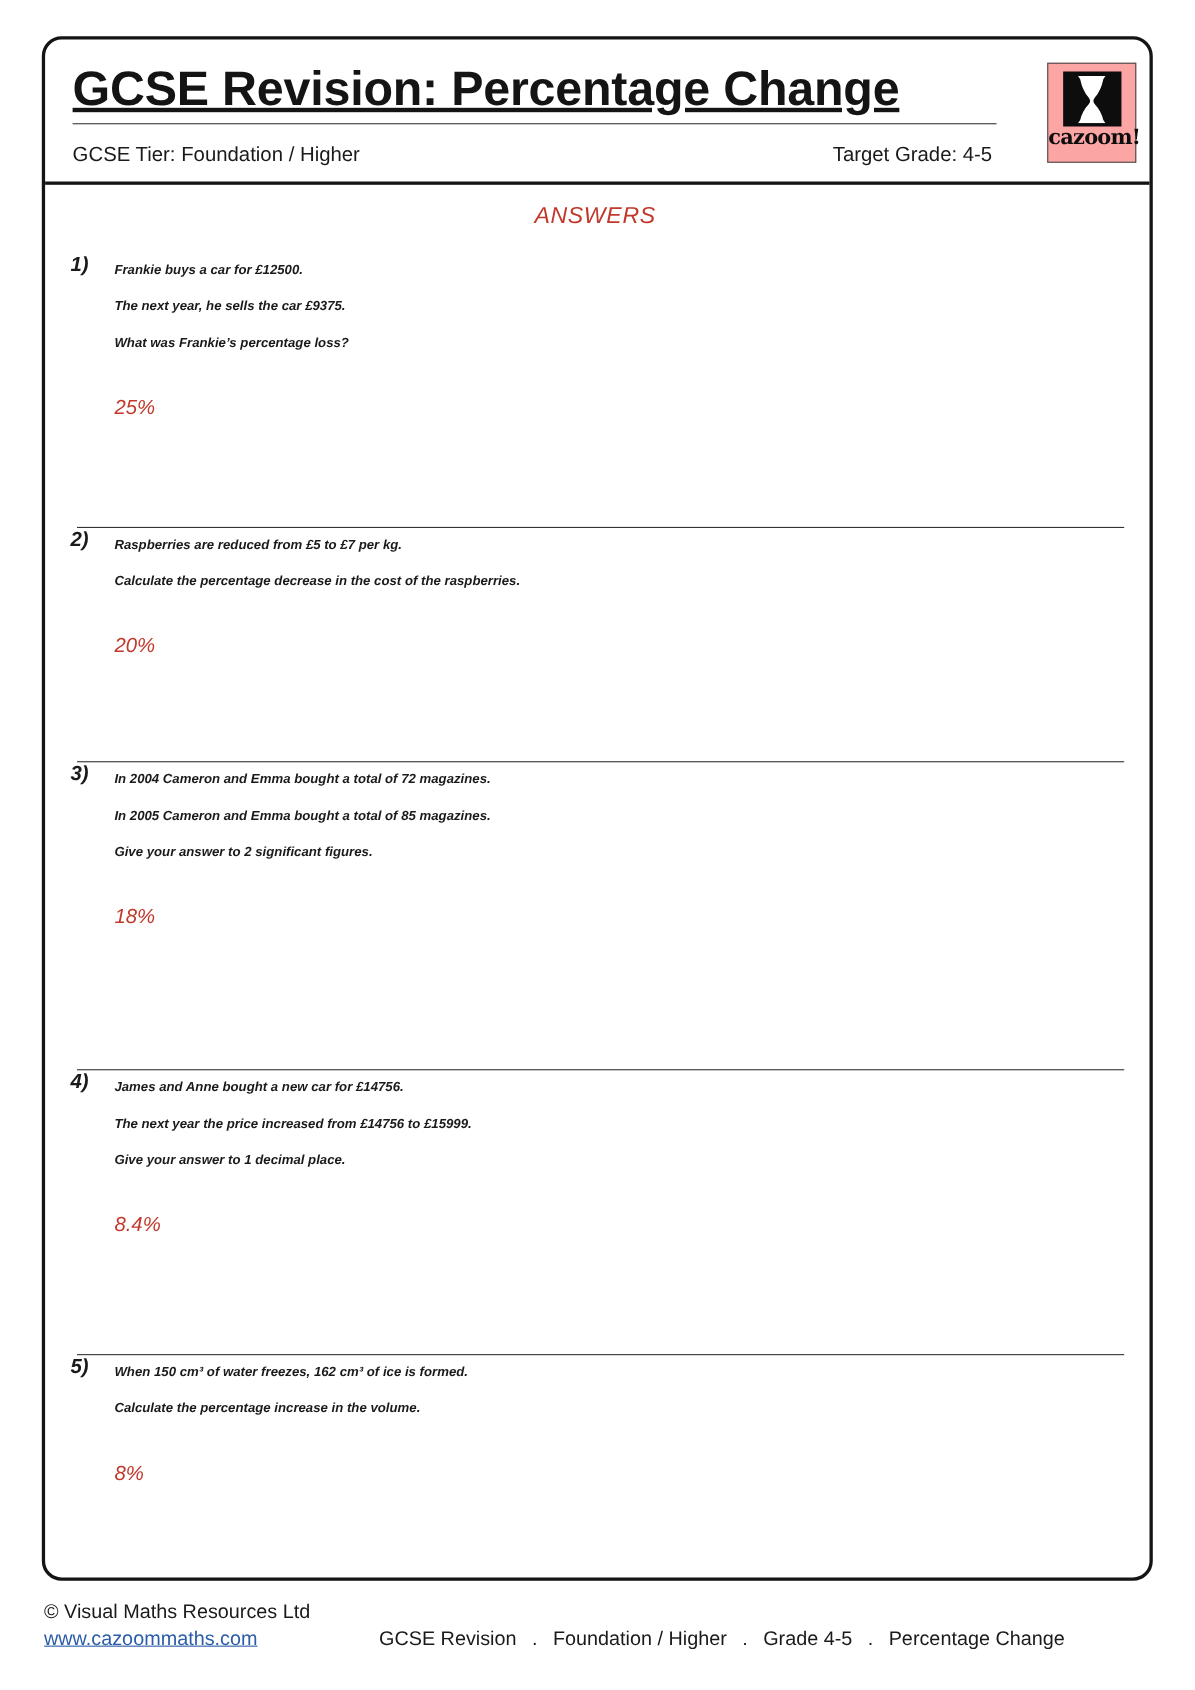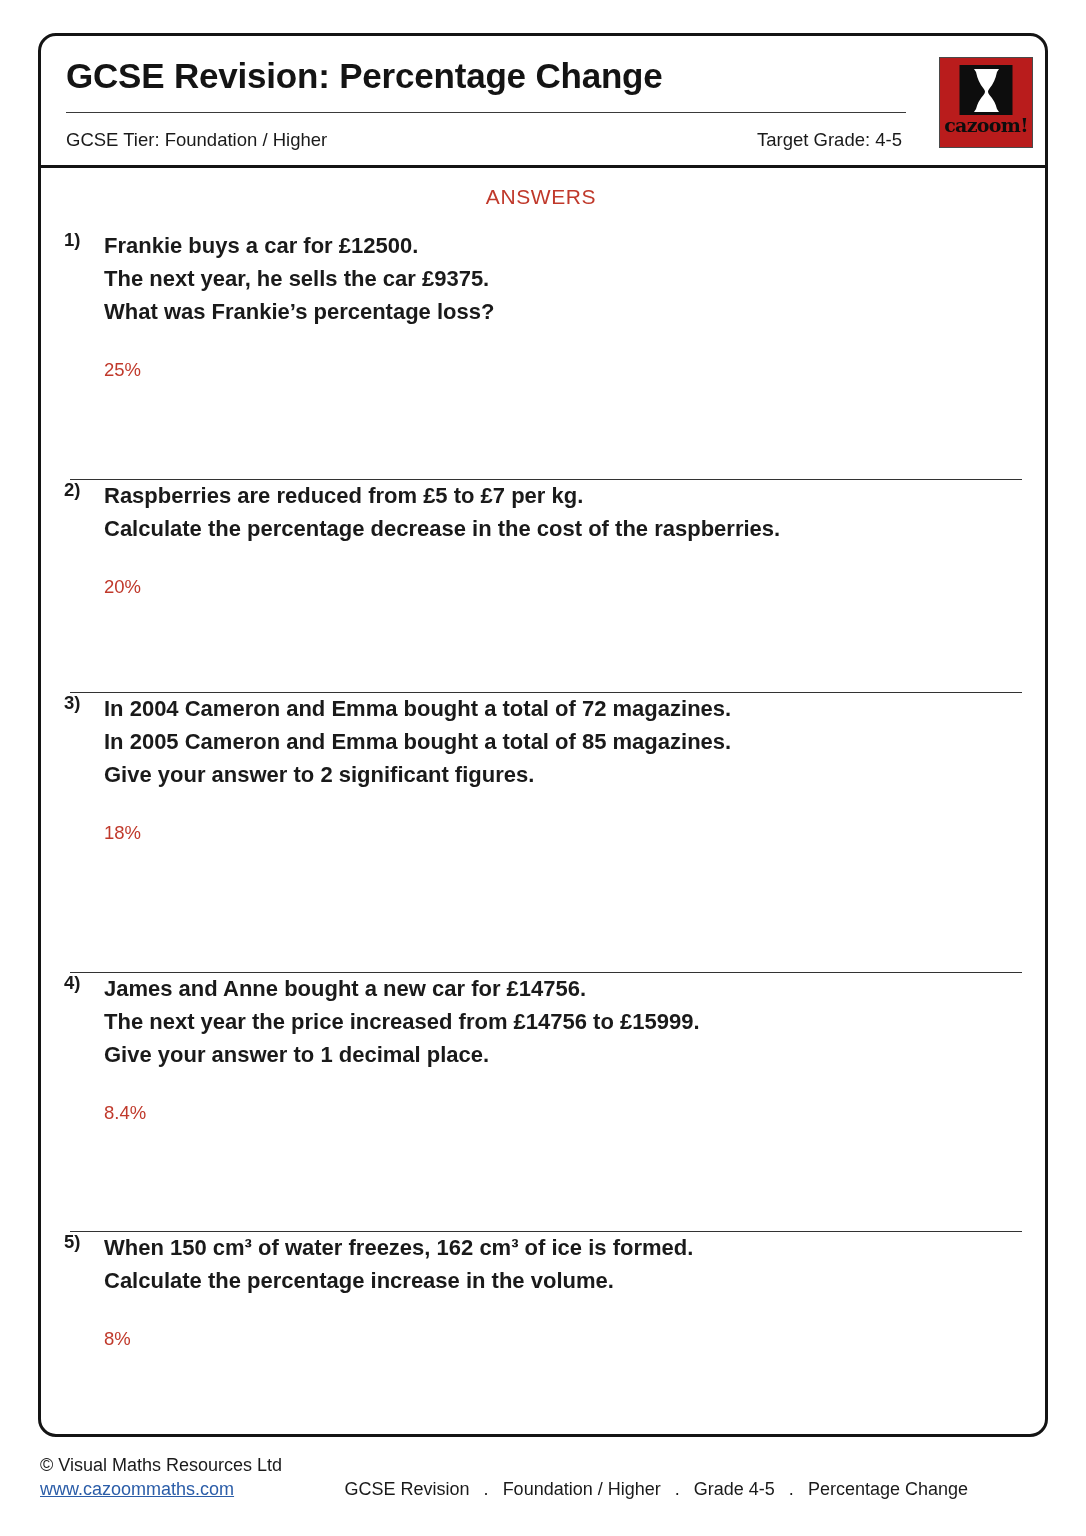--- a/index.html
+++ b/index.html
@@ -33,25 +33,26 @@
   .header {
     position: relative;
     height: 132px;
     border-bottom: 3px solid #141414;
     box-sizing: border-box;
   }
   .header-title {
     position: absolute;
     left: 25px;
     top: 20px;
-    font-size: 35px;
+    font-size: 44px;
     font-weight: bold;
     letter-spacing: -0.2px;
     color: #141414;
     white-space: nowrap;
+    text-decoration: underline;
   }
   .header-rule {
     position: absolute;
     left: 25px;
     top: 76px;
     width: 840px;
     height: 0;
     border-top: 1.6px solid #3a3a3a;
   }
   .header-tier {
@@ -70,24 +71,24 @@
     font-size: 18.5px;
     color: #1a1a1a;
     white-space: nowrap;
   }
 
   
   .logo {
     position: absolute;
     right: 12px;
     top: 21px;
-    width: 94px;
+    width: 81px;
     height: 91px;
     border: 1.5px solid #4a4a4a;
-    background: #b91c1c;
+    background: #fca5a5;
     box-sizing: border-box;
     margin-left: 48px;
   }
   .logo-inner {
     position: absolute;
     left: 50%;
     top: 7px;
     transform: translateX(-50%);
     width: 53px;
     height: 50px;
@@ -112,20 +113,21 @@
     font-size: 19px;
     letter-spacing: -0.7px;
     color: #0d0d0d;
     line-height: 1;
   }
 
   
   .body-area {
     position: relative;
     height: 1203px;
+    font-style: italic;
   }
   .answers-label {
     position: absolute;
     left: 0;
     right: 0;
     top: 17px;
     text-align: center;
     font-size: 21px;
     color: #C0392B;
     letter-spacing: 0.6px;
@@ -148,21 +150,21 @@
     font-weight: bold;
     color: #1a1a1a;
   }
   .q-lines {
     position: absolute;
     left: 63px;
     top: 0;
     right: 20px;
   }
   .q-line {
-    font-size: 22px;
+    font-size: 12px;
     font-weight: bold;
     color: #1a1a1a;
     line-height: 33px;
     white-space: nowrap;
   }
   .q-answer {
     font-size: 18.5px;
     color: #C0392B;
     line-height: 33px;
     white-space: nowrap;

